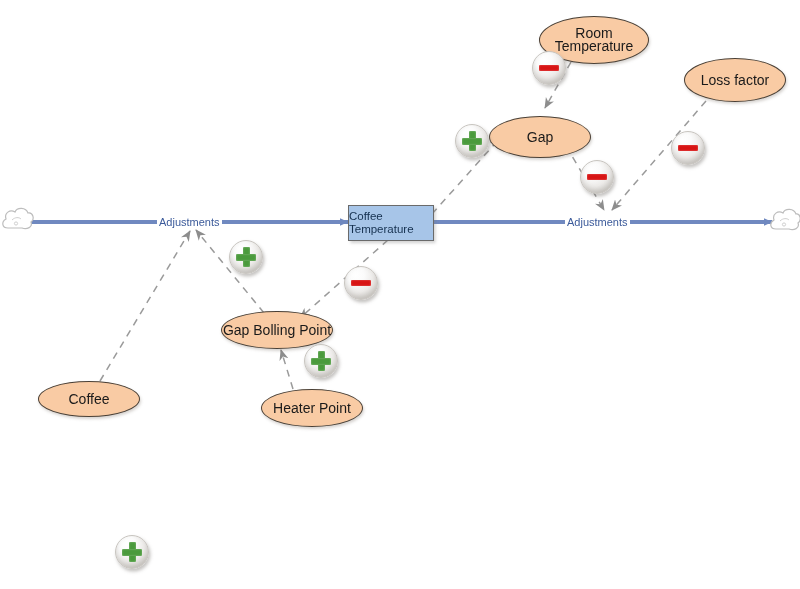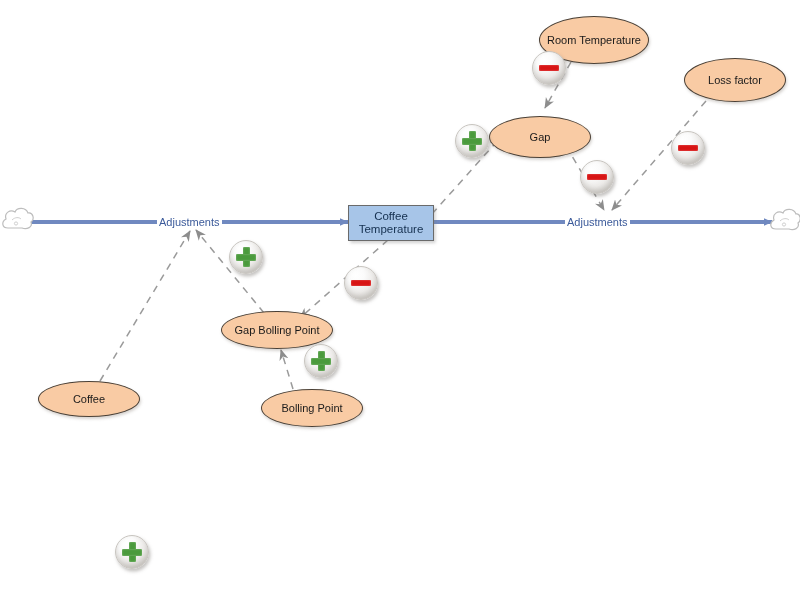--- a/index.html
+++ b/index.html
@@ -29,33 +29,32 @@
   .ellipse {
     position: absolute;
     display: flex;
     align-items: center;
     justify-content: center;
     text-align: center;
     border-radius: 50%;
     background: #f9cba4;
     border: 1.3px solid #4a4036;
     color: #1a1a1a;
-    font-size: 11px;
+    font-size: 14px;
     line-height: 13px;
     box-sizing: border-box;
     box-shadow: 1px 2px 3px rgba(120,110,100,0.30);
   }
 
   
   .rect-node {
     position: absolute;
     display: flex;
     align-items: center;
     justify-content: center;
-    text-align: center;
     background: #a7c5e8;
     border: 1.4px solid #6a6a6a;
     color: #15304f;
     font-size: 11.5px;
     line-height: 13px;
     box-sizing: border-box;
     box-shadow: 1.5px 2px 3px rgba(120,120,120,0.35);
   }
 
   
@@ -178,21 +177,21 @@
 
   <div class="ellipse" style="left:489px; top:116px; width:102px; height:42px;">
     <span>Gap</span>
   </div>
 
   <div class="ellipse" style="left:221px; top:311px; width:112px; height:38px;">
     <span>Gap Bolling Point</span>
   </div>
 
   <div class="ellipse" style="left:261px; top:389px; width:102px; height:38px;">
-    <span>Bolling Point</span>
+    <span>Heater Point</span>
   </div>
 
   <div class="ellipse" style="left:38px; top:381px; width:102px; height:36px;">
     <span>Coffee</span>
   </div>
 
   <div class="rect-node" style="left:348px; top:205px; width:86px; height:36px;">
     <span>Coffee Temperature</span>
   </div>
 

